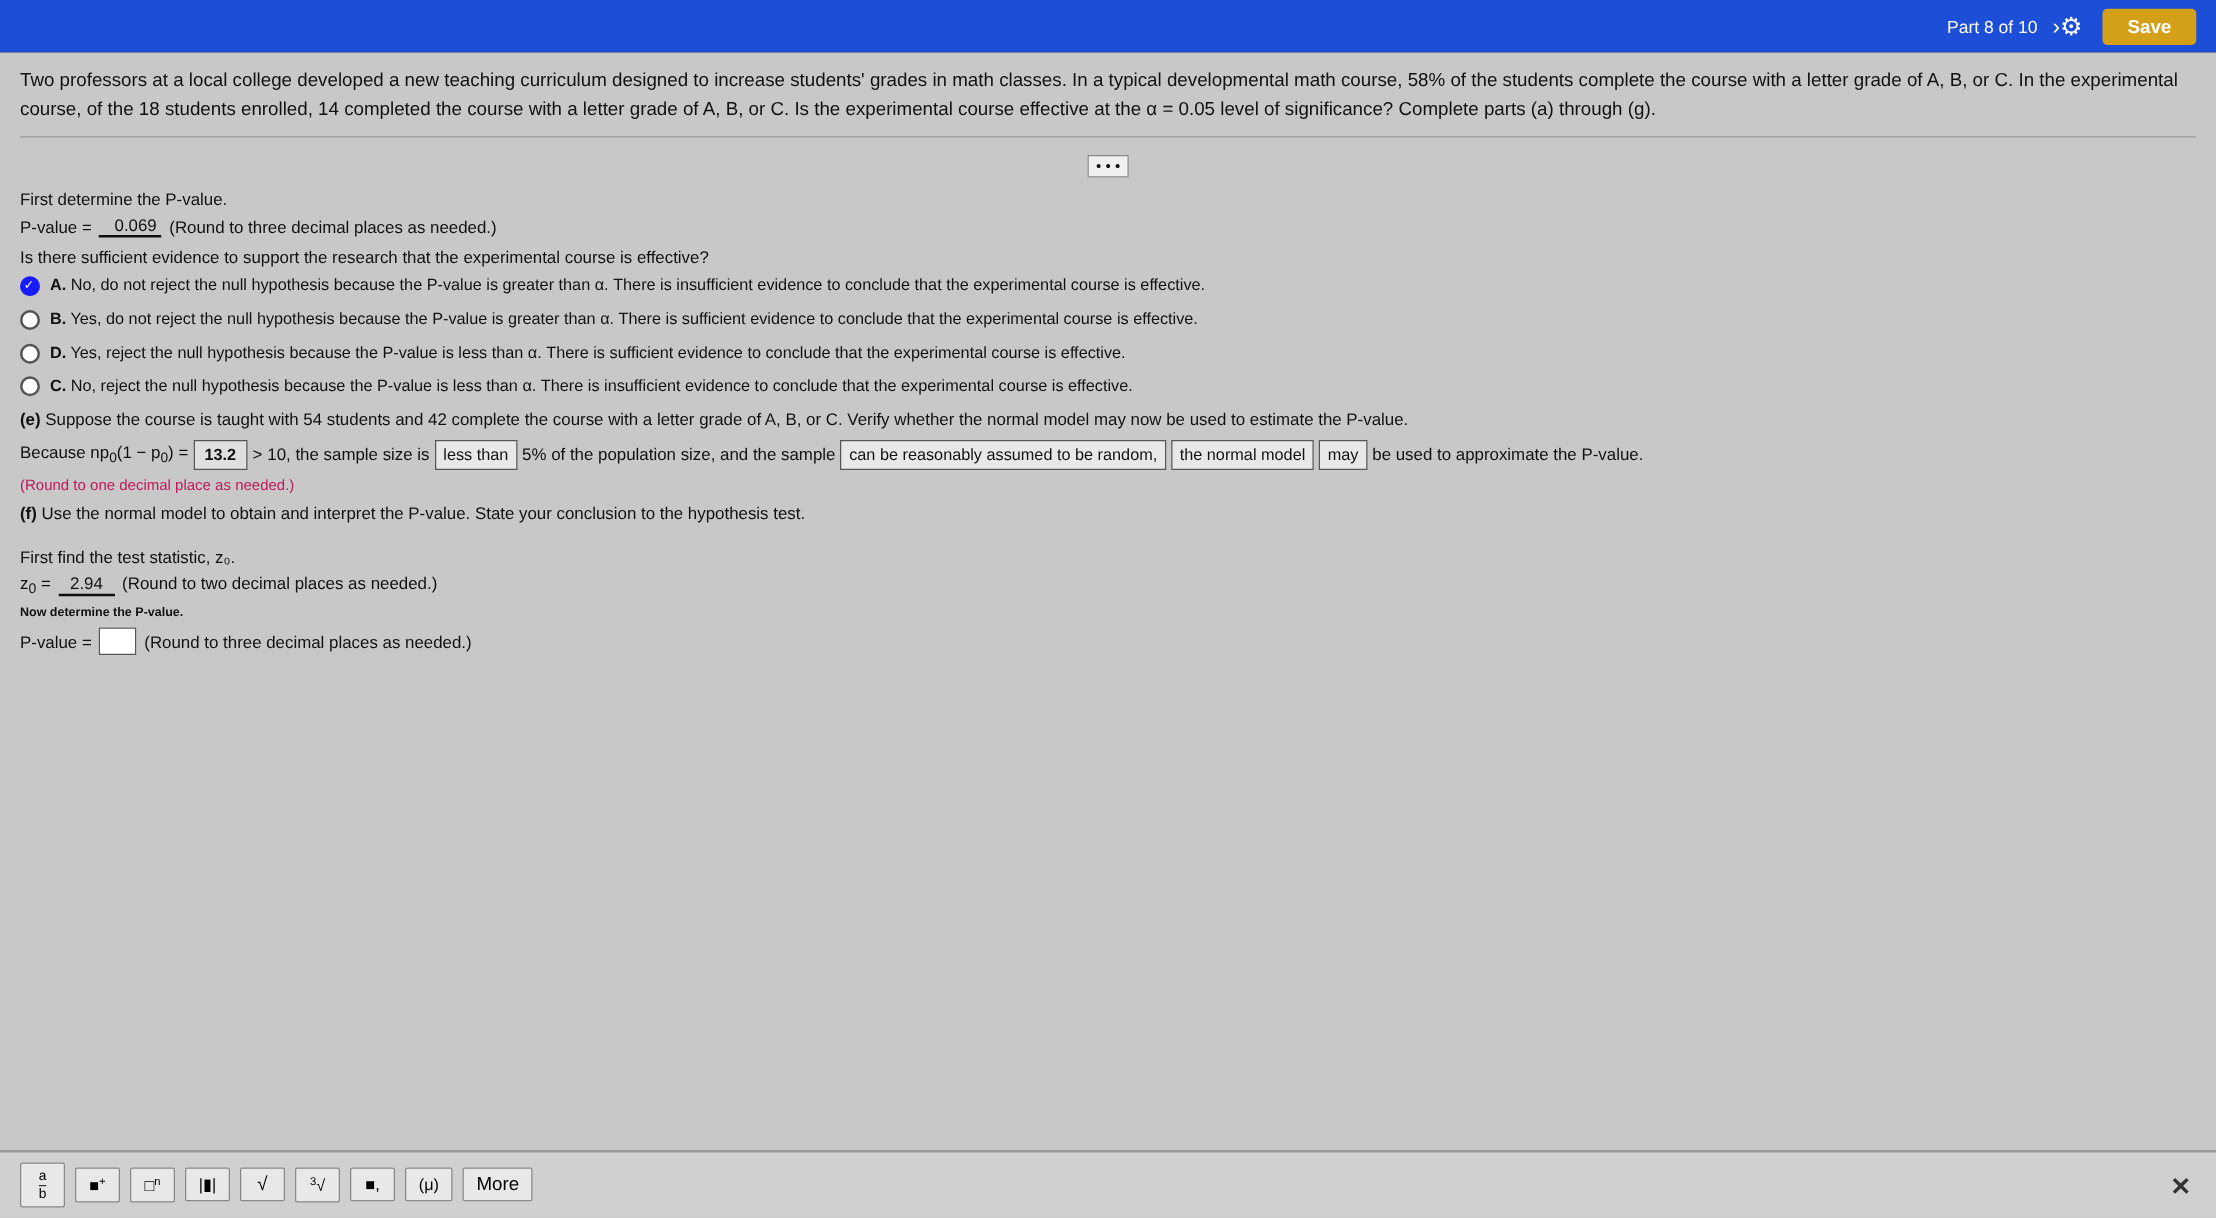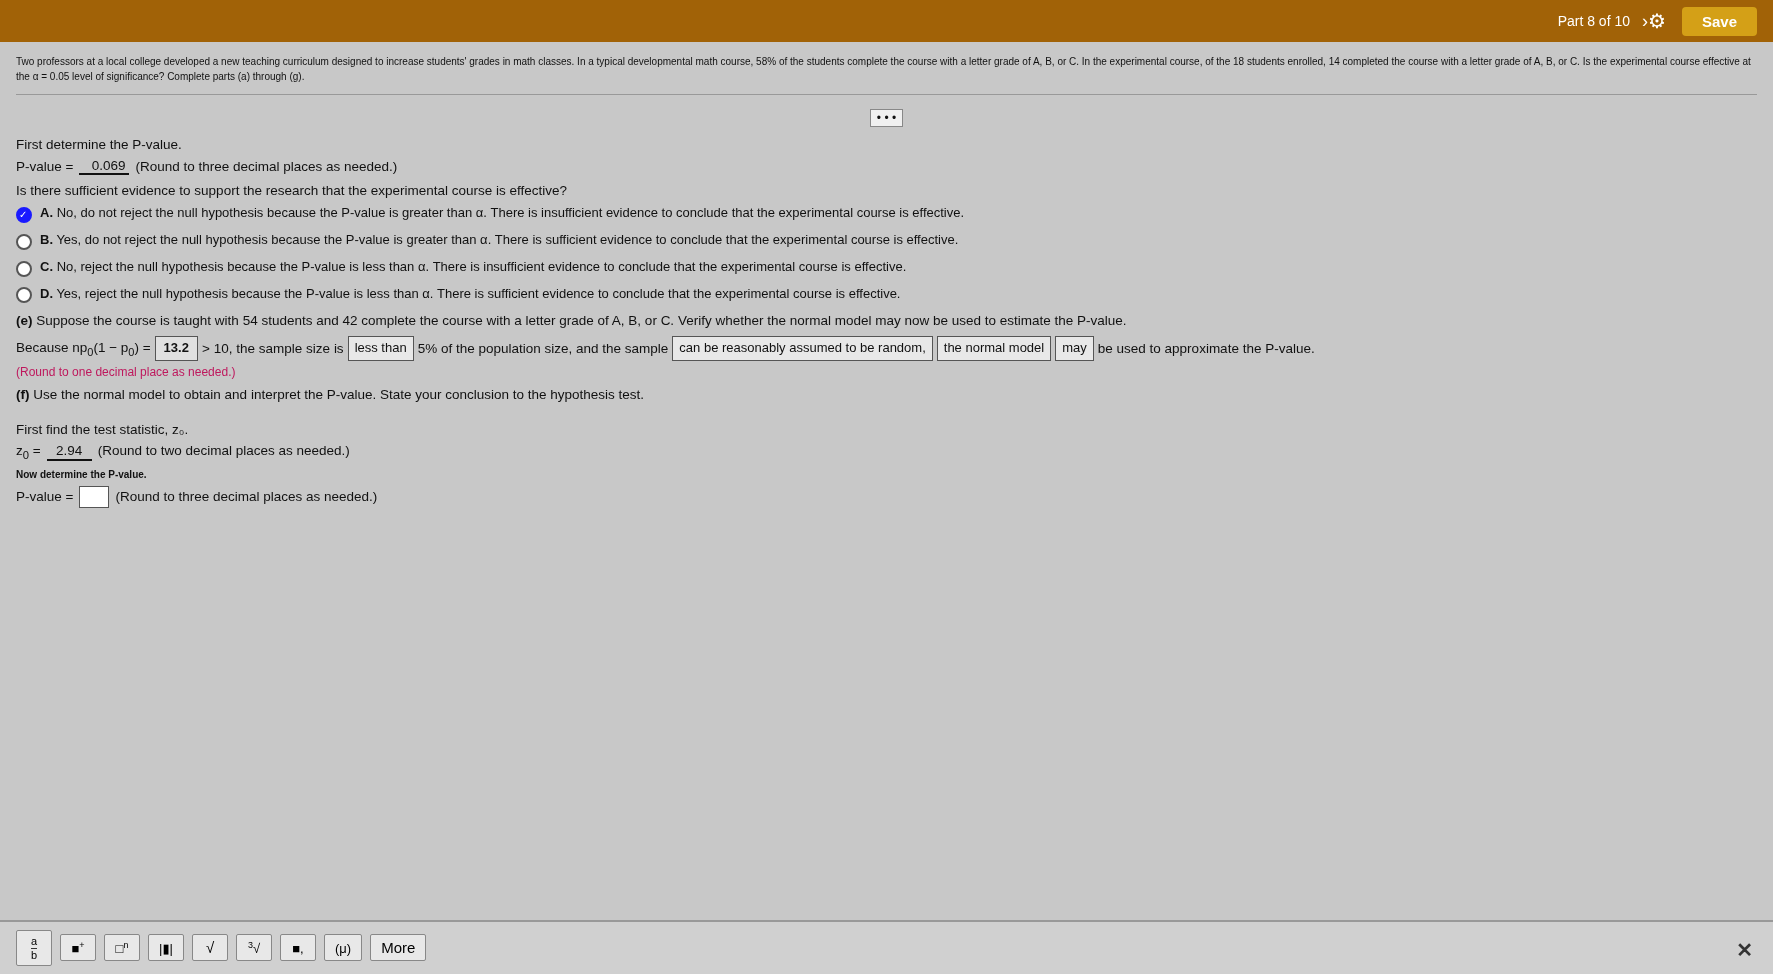--- a/index.html
+++ b/index.html
@@ -5,21 +5,21 @@
     * { box-sizing: border-box; margin: 0; padding: 0; }
     body {
       font-family: Arial, sans-serif;
       font-size: 14px;
       background: #2d2d2d;
       color: #111;
       width: 1773px;
       min-height: 974px;
     }
     .top-bar {
-      background: #a16207;
+      background: #1d4ed8;
       color: white;
       display: flex;
       align-items: center;
       justify-content: space-between;
       padding: 6px 16px;
       height: 42px;
     }
     .top-bar-center {
       display: flex;
       align-items: center;
@@ -57,21 +57,21 @@
       color: white;
       font-size: 18px;
       cursor: pointer;
     }
     .main-content {
       background: #c8c8c8;
       padding: 12px 16px 0 16px;
       min-height: 932px;
     }
     .question-text {
-      font-size: 10px;
+      font-size: 15px;
       line-height: 1.5;
       margin-bottom: 10px;
       color: #111;
     }
     .divider {
       border: none;
       border-top: 1px solid #999;
       margin: 8px 0 14px 0;
     }
     .section-label {
@@ -89,21 +89,21 @@
       border-bottom: 2px solid #111;
       padding: 0 4px;
       min-width: 50px;
       display: inline-block;
       text-align: right;
       font-size: 13.5px;
     }
     .radio-options { margin-bottom: 10px; }
     .radio-option {
       display: flex;
-      align-items: flex-end;
+      align-items: center;
       gap: 8px;
       margin-bottom: 8px;
       font-size: 13px;
       line-height: 1.45;
     }
     .radio-circle {
       width: 16px;
       height: 16px;
       border-radius: 50%;
       border: 2px solid #555;
@@ -282,25 +282,25 @@
     <div class="radio-option">
       <span class="radio-circle checked"></span>
       <span><strong>A.</strong> <span>No, do not reject the null hypothesis because the P-value is greater than α. There is insufficient evidence to conclude that the experimental course is effective.</span></span>
     </div>
     <div class="radio-option">
       <span class="radio-circle"></span>
       <span><strong>B.</strong> <span>Yes, do not reject the null hypothesis because the P-value is greater than α. There is sufficient evidence to conclude that the experimental course is effective.</span></span>
     </div>
     <div class="radio-option">
       <span class="radio-circle"></span>
-      <span><strong>C.</strong> <span>No, reject the null hypothesis because the P-value is less than α. There is insufficient evidence to conclude that the experimental course is effective.</span></span>
+      <span><strong>D.</strong> <span>Yes, reject the null hypothesis because the P-value is less than α. There is sufficient evidence to conclude that the experimental course is effective.</span></span>
     </div>
     <div class="radio-option">
       <span class="radio-circle"></span>
-      <span><strong>D.</strong> <span>Yes, reject the null hypothesis because the P-value is less than α. There is sufficient evidence to conclude that the experimental course is effective.</span></span>
+      <span><strong>C.</strong> <span>No, reject the null hypothesis because the P-value is less than α. There is insufficient evidence to conclude that the experimental course is effective.</span></span>
     </div>
   </div>
 
   <p class="part-e">
     <span class="part-label">(e) </span>
     <span>Suppose the course is taught with 54 students and 42 complete the course with a letter grade of A, B, or C. Verify whether the normal model may now be used to estimate the P-value.</span>
   </p>
 
   <div class="because-line">
     <span>Because np<span class="npo-subscript">0</span>(1 − p<span class="npo-subscript">0</span>) =</span>

